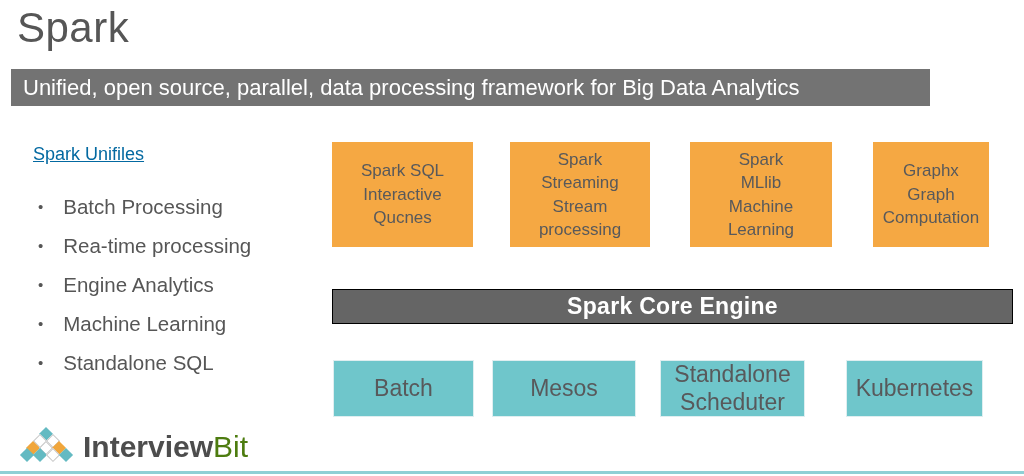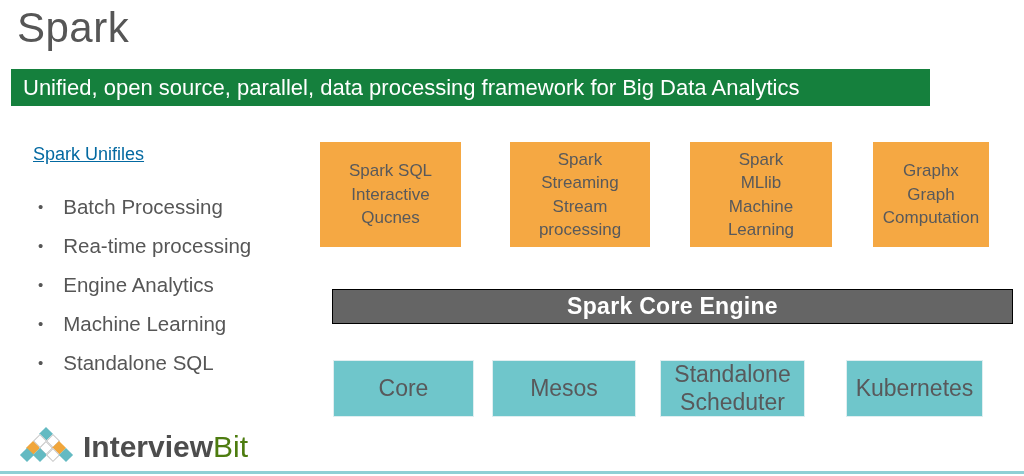--- a/index.html
+++ b/index.html
@@ -7,41 +7,41 @@
   .stage {
     position:relative; width:1024px; height:476px; background:#ffffff;
     font-family:"Liberation Sans", sans-serif; overflow:hidden;
   }
   .title {
     position:absolute; left:17px; top:4px; font-size:42px; color:#565656;
     font-weight:400; letter-spacing:0.5px;
   }
   .banner {
     position:absolute; left:11px; top:69px; width:919px; height:37px;
-    background:#15803d; color:#ffffff; font-size:22px;
+    background:#737373; color:#ffffff; font-size:22px;
     display:flex; align-items:center; padding-left:12px;
   }
   .unifies-heading {
     position:absolute; left:33px; top:144px; font-size:18px; color:#0369a1;text-decoration:underline;
   }
   .bullet-list {
     position:absolute; left:38px; top:187px; list-style:none;
   }
   .bullet-list li {
     height:39px; display:flex; align-items:center;
     font-size:20.5px; color:#565656;
   }
   .bullet-dot { font-size:15px; margin-right:20px; color:#565656; }
   .orange-box {
     position:absolute; top:142px; height:105px; background:#f5a843;
     color:#58595b; font-size:17px; line-height:1.38; text-align:center;
     display:flex; align-items:center; justify-content:center;
     white-space:pre-line;
   }
-  .ob-1 { left:320px; width:141px; }
+  .ob-1 { left:332px; width:141px; }
   .ob-2 { left:510px; width:140px; }
   .ob-3 { left:690px; width:142px; }
   .ob-4 { left:873px; width:116px; }
   .core-bar {
     position:absolute; left:332px; top:289px; width:681px; height:35px;
     background:#656565; border:1px solid #000000;
     color:#ffffff; font-size:23px; font-weight:600; letter-spacing:0.3px;
     display:flex; align-items:center; justify-content:center;
   }
   .teal-box {
@@ -121,21 +121,21 @@
 Machine
 Learning</div>
   <div class="orange-box ob-4">Graphx
 Graph
 Computation</div>
 
   <div class="core-bar">
     <span>Spark Core Engine</span>
   </div>
 
-  <div class="teal-box tb-1">Core</div>
+  <div class="teal-box tb-1">Batch</div>
   <div class="teal-box tb-3">Standalone
 Scheduter</div>
   <div class="teal-box tb-2">Mesos</div>
   <div class="teal-box tb-4">Kubernetes</div>
 
   <div class="logo">
     <div class="pyramid">
       <div class="diamond d-teal" style="left:21px; top:2px;"></div>
       <div class="diamond d-white" style="left:15px; top:9px;"></div>
       <div class="diamond d-white" style="left:28px; top:9px;"></div>

